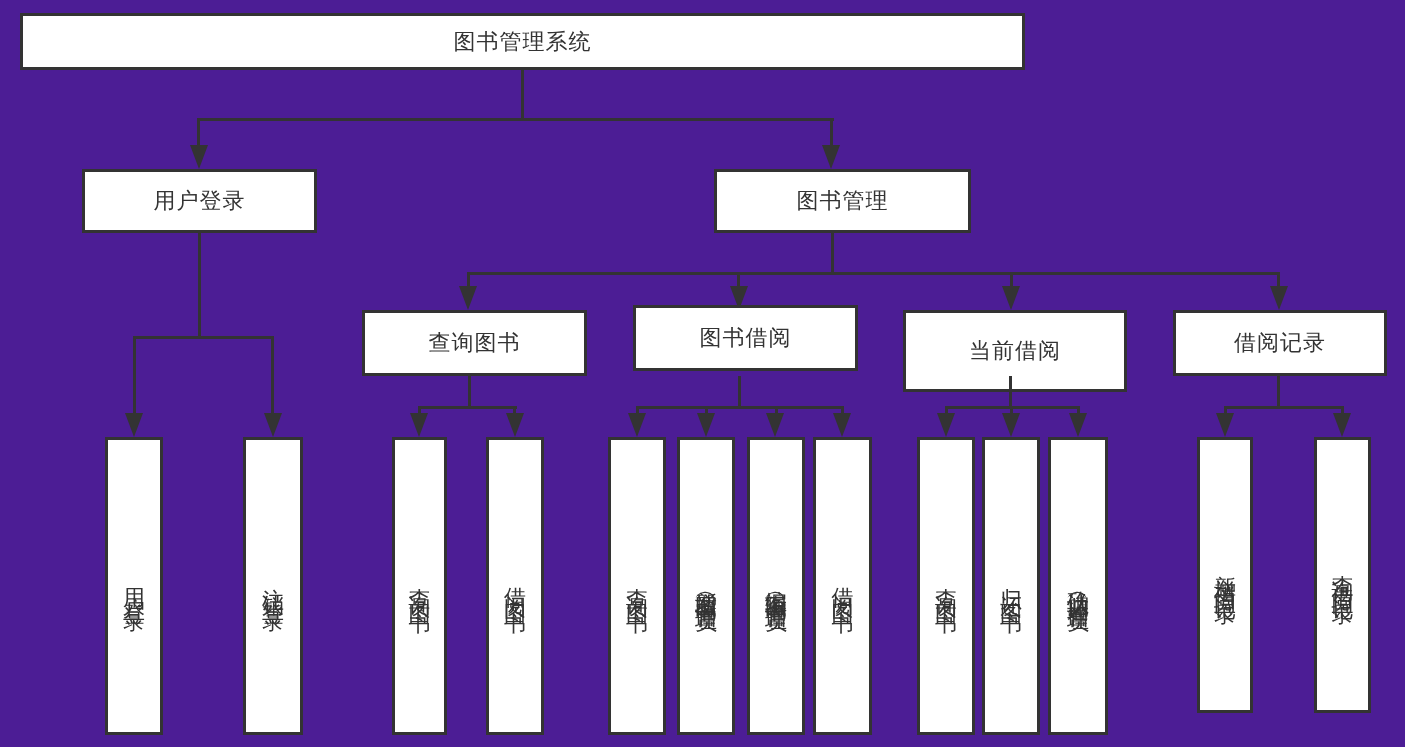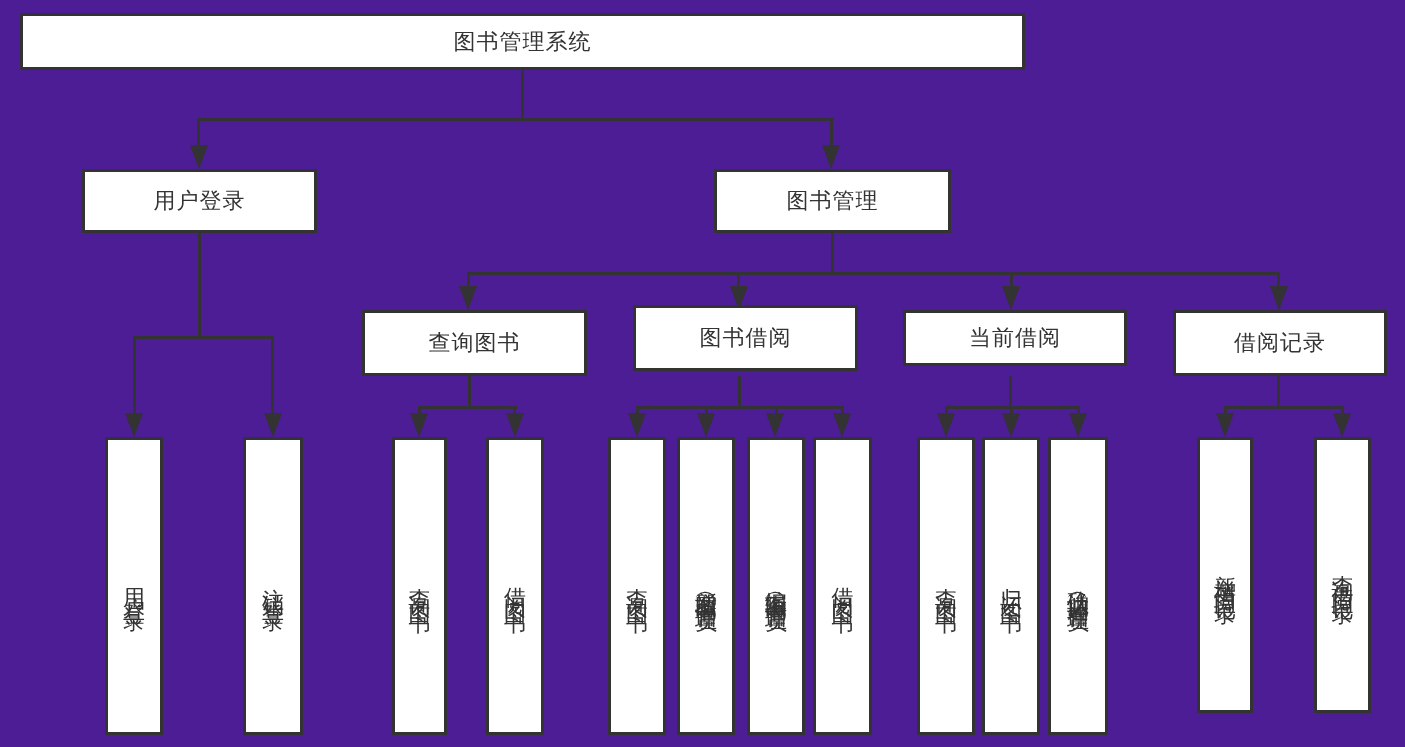--- a/index.html
+++ b/index.html
@@ -60,21 +60,21 @@
   <div class="node" style="left:20px;top:13px;width:1005px;height:57px">图书管理系统</div>
 
   <div class="v" style="left:521px;top:70px;height:48px"></div>
   <div class="h" style="left:198px;top:118px;width:636px"></div>
   <div class="v" style="left:197px;top:118px;height:28px"></div>
   <div class="arrow" style="left:190px;top:145px"></div>
   <div class="v" style="left:830px;top:118px;height:28px"></div>
   <div class="arrow" style="left:822px;top:145px"></div>
 
   <div class="node" style="left:82px;top:169px;width:235px;height:64px">用户登录</div>
-  <div class="node" style="left:714px;top:169px;width:237px;height:64px">图书管理</div>
+  <div class="node" style="left:714px;top:169px;width:257px;height:64px">图书管理</div>
 
   <div class="v" style="left:198px;top:233px;height:103px"></div>
   <div class="h" style="left:133px;top:336px;width:141px"></div>
   <div class="v" style="left:133px;top:336px;height:79px"></div>
   <div class="arrow" style="left:125px;top:413px"></div>
   <div class="v" style="left:271px;top:336px;height:79px"></div>
   <div class="arrow" style="left:264px;top:413px"></div>
 
   <div class="v" style="left:831px;top:233px;height:39px"></div>
   <div class="h" style="left:467px;top:272px;width:813px"></div>
@@ -82,21 +82,21 @@
   <div class="arrow" style="left:459px;top:286px"></div>
   <div class="v" style="left:737px;top:272px;height:16px"></div>
   <div class="arrow" style="left:730px;top:286px"></div>
   <div class="v" style="left:1010px;top:272px;height:16px"></div>
   <div class="arrow" style="left:1002px;top:286px"></div>
   <div class="v" style="left:1277px;top:272px;height:16px"></div>
   <div class="arrow" style="left:1270px;top:286px"></div>
 
   <div class="node" style="left:362px;top:310px;width:225px;height:66px">查询图书</div>
   <div class="node" style="left:633px;top:305px;width:225px;height:66px">图书借阅</div>
-  <div class="node" style="left:903px;top:310px;width:224px;height:56px">当前借阅</div>
+  <div class="node" style="left:903px;top:310px;width:224px;height:82px">当前借阅</div>
   <div class="node" style="left:1173px;top:310px;width:214px;height:66px">借阅记录</div>
 
   <div class="v" style="left:468px;top:376px;height:30px"></div>
   <div class="h" style="left:418px;top:406px;width:99px"></div>
   <div class="v" style="left:418px;top:406px;height:9px"></div>
   <div class="arrow" style="left:410px;top:413px"></div>
   <div class="v" style="left:513px;top:406px;height:9px"></div>
   <div class="arrow" style="left:506px;top:413px"></div>
 
   <div class="v" style="left:738px;top:376px;height:30px"></div>

